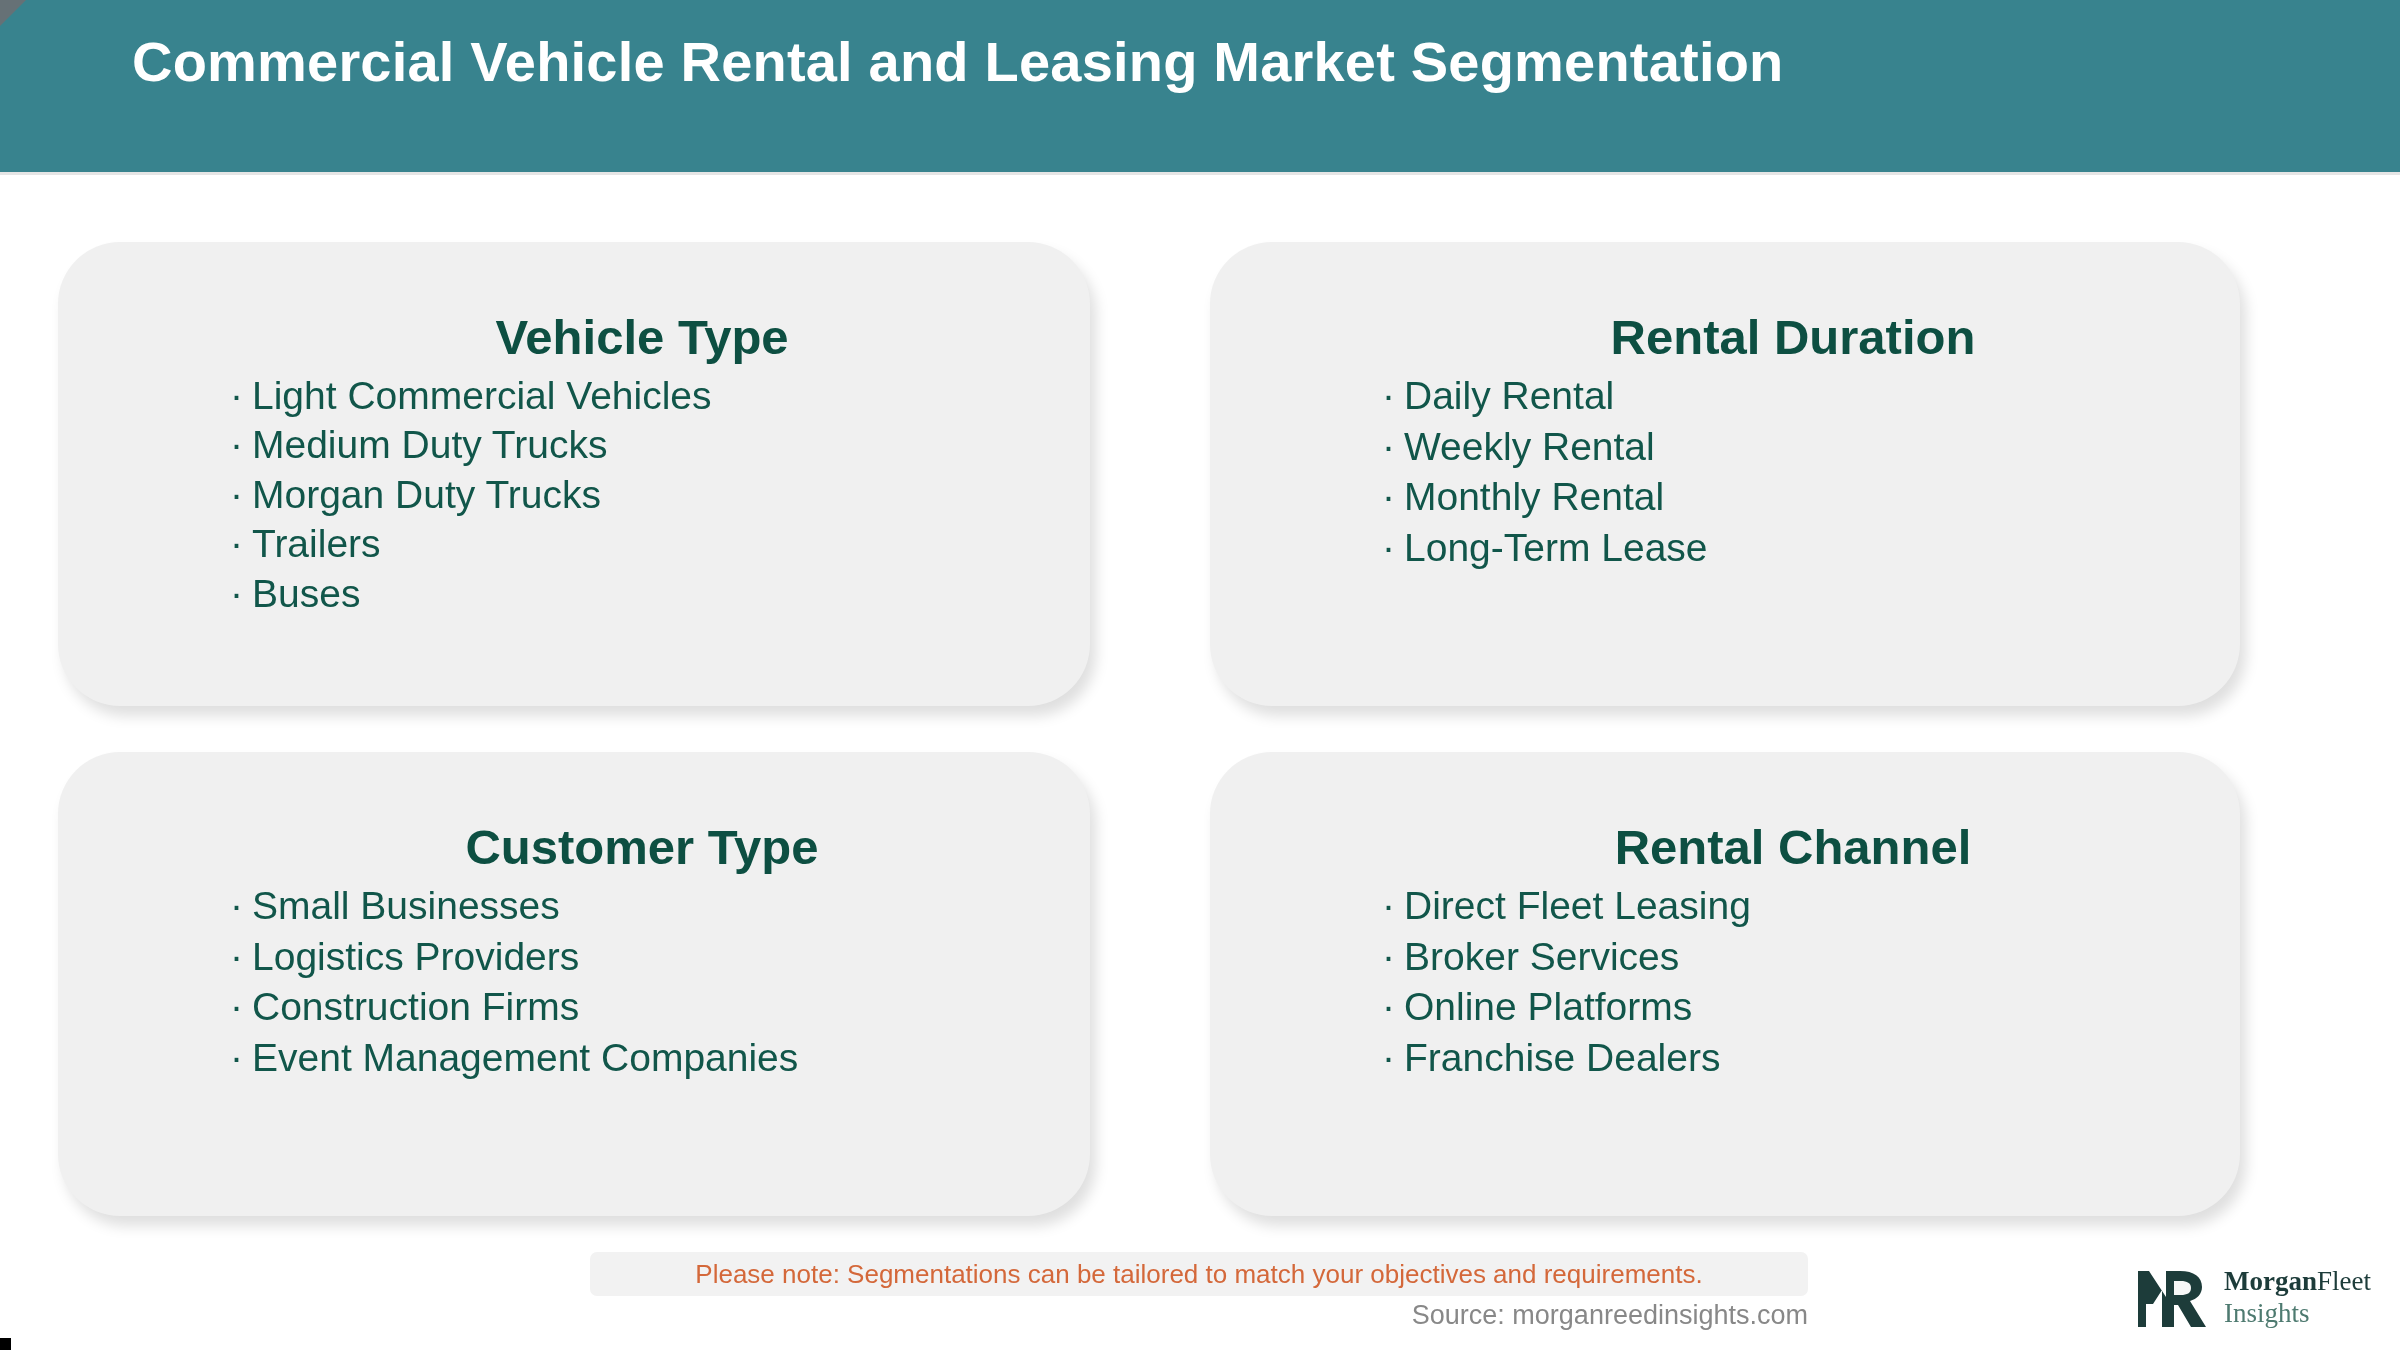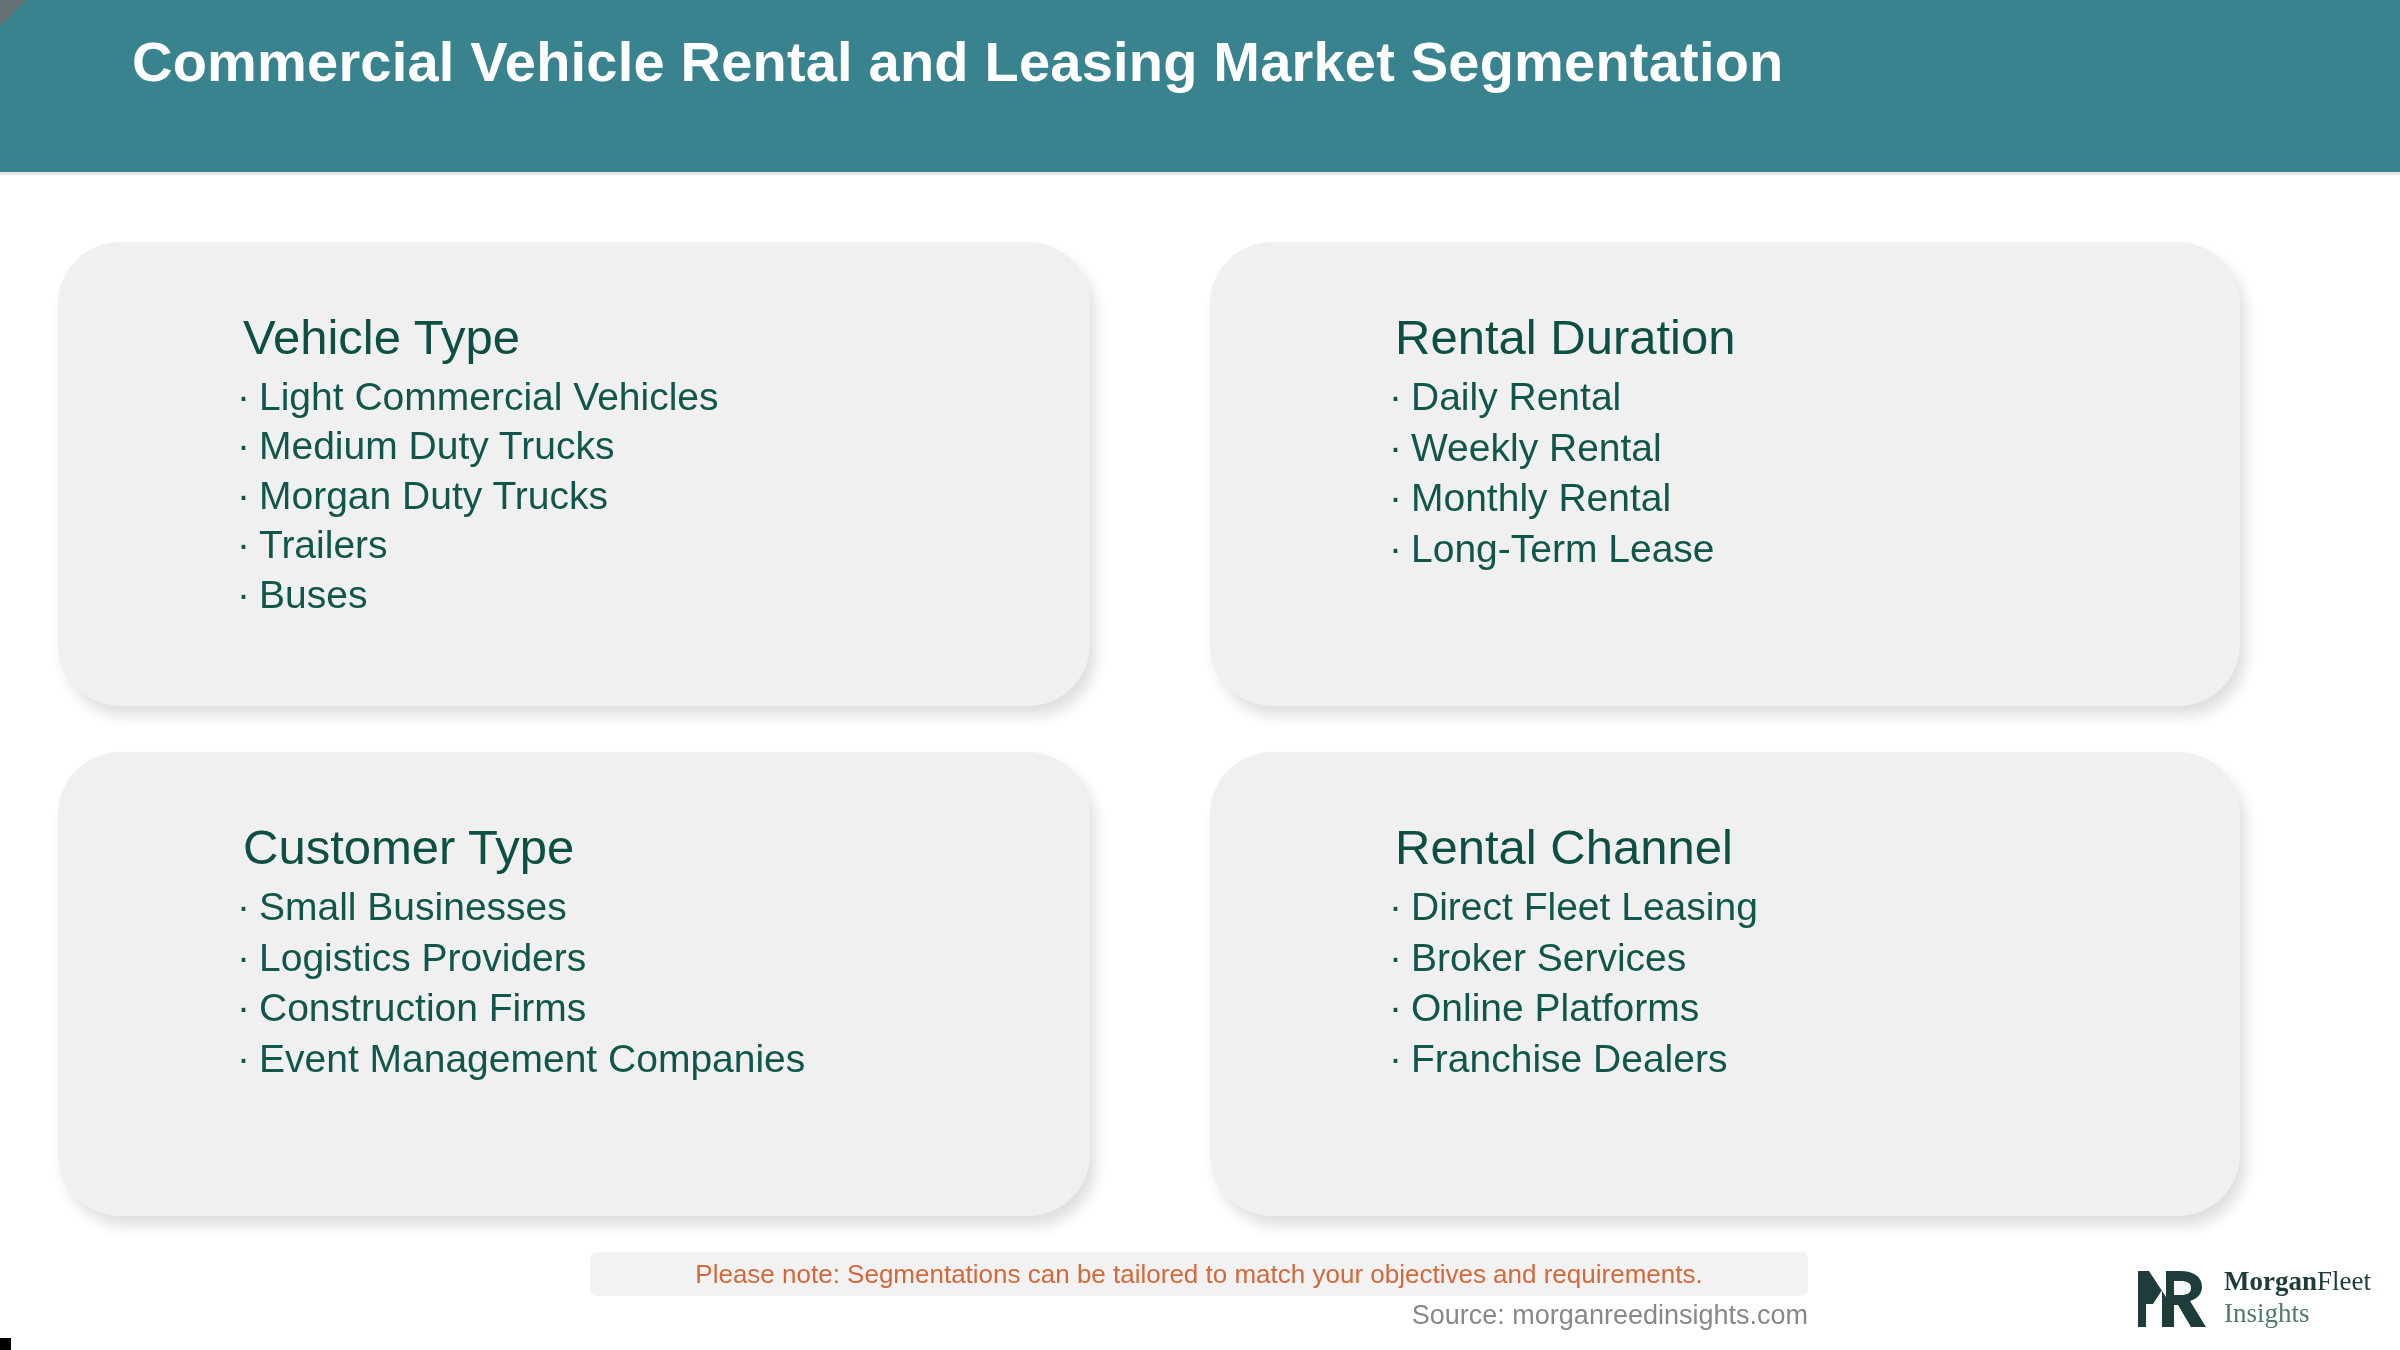--- a/index.html
+++ b/index.html
@@ -76,30 +76,31 @@
     overflow: hidden;
   }
   .card-inner {
     position: absolute;
     left: 172px;
     top: 68px;
     right: 36px;
   }
   .card-title {
     font-size: 49px;
-    font-weight: normal;
+    font-weight: bold;
     color: #0d4f42;
     line-height: 1.12;
-    margin: 0 0 6px 13px;
+    margin: 0 0 6px 0;
     white-space: nowrap;
     font-family: "Liberation Sans", "DejaVu Sans", sans-serif;
+    text-align: center;
   }
   .card-list {
     list-style: none;
-    margin: 7px;
+    margin: 0;
     padding: 0;
   }
   .card-list li {
     font-size: 39px;
     color: #11564a;
     line-height: 1.30;
     white-space: nowrap;
     font-weight: 400;
   }
   .bullet {

